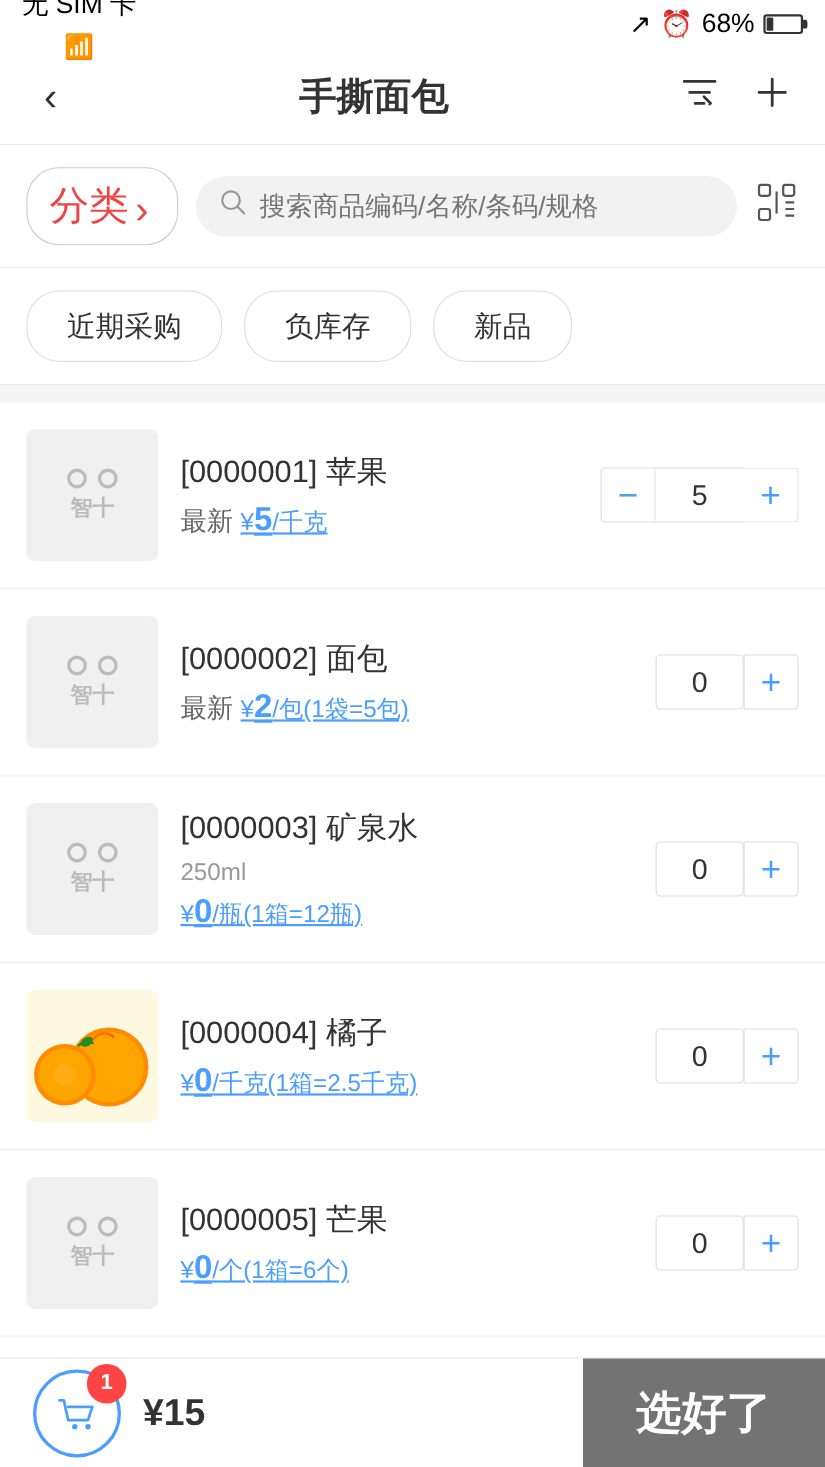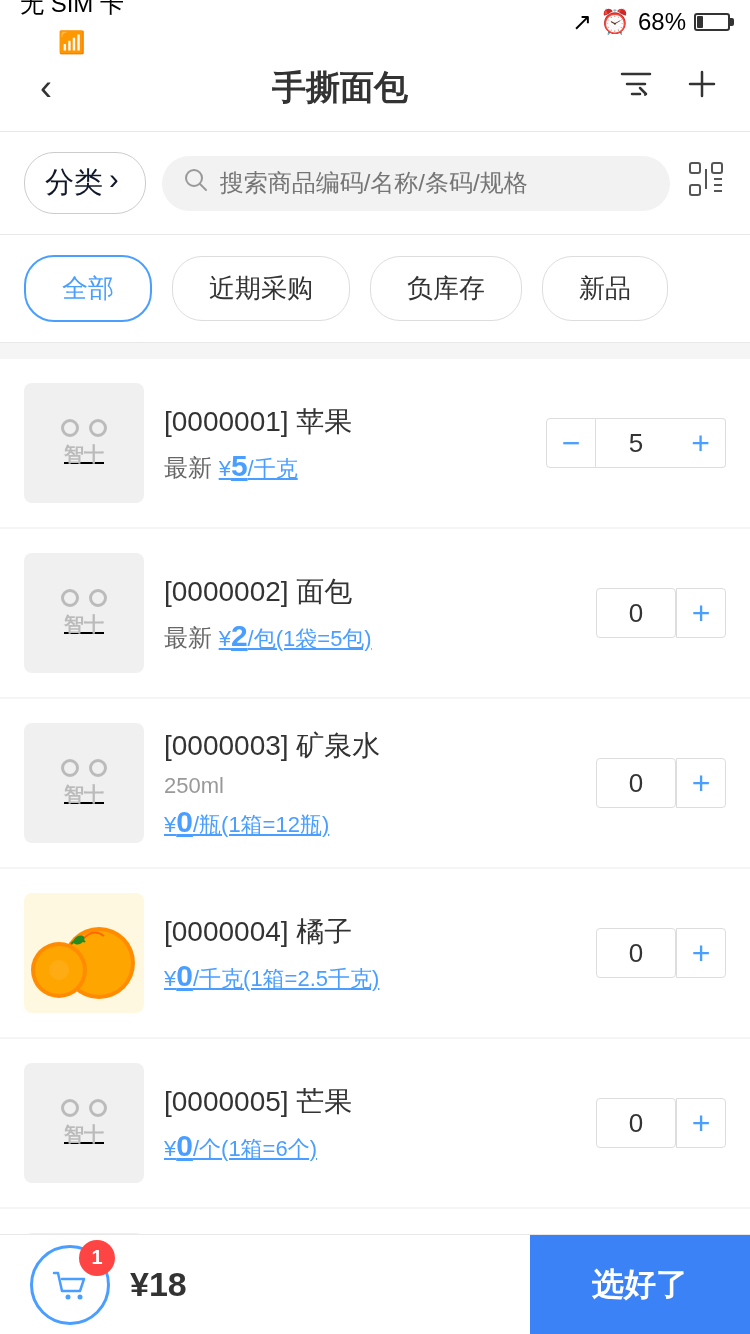--- a/index.html
+++ b/index.html
@@ -94,26 +94,26 @@
       width: 750px;
       background: #fff;
       padding: 20px 24px;
       display: flex;
       align-items: center;
       gap: 16px;
       border-bottom: 1px solid #e8e8e8;
     }
     .category-btn {
       display: flex;
-      align-items: flex-start;
+      align-items: flex-end;
       border: 1px solid #ccc;
       border-radius: 30px;
       padding: 10px 20px;
-      font-size: 29px;
-      color: #0f172a;
+      font-size: 36px;
+      color: #ef4444;
       white-space: nowrap;
       background: #fff;
       cursor: pointer;
     }
     .category-btn span { margin-right: 6px; }
     .search-input-wrap {
       flex: 1;
       display: flex;
       align-items: center;
       background: #f2f2f2;
@@ -176,21 +176,20 @@
     .product-thumb {
       width: 120px;
       height: 120px;
       background: #f0f0f0;
       border-radius: 8px;
       display: flex;
       align-items: center;
       justify-content: center;
       flex-shrink: 0;
       overflow: hidden;
-      text-decoration: underline;
     }
     .owl-logo {
       width: 80px;
       height: 60px;
       display: flex;
       flex-direction: column;
       align-items: center;
       justify-content: center;
       gap: 4px;
     }
@@ -328,23 +327,23 @@
     }
     .cart-total {
       margin-left: 20px;
       font-size: 34px;
       font-weight: 600;
       color: #333;
     }
     .confirm-btn {
       width: 220px;
       height: 100px;
-      background: #3b82f6;
+      background: #737373;
       color: #fff;
-      font-size: 32px;
+      font-size: 41px;
       font-weight: 600;
       display: flex;
       align-items: center;
       justify-content: center;
       cursor: pointer;
       border: none;
     }
   </style>
 </head>
 <body>
@@ -405,21 +404,20 @@
       <rect x="4" y="26" width="10" height="10" rx="2" stroke="#555" stroke-width="2" fill="none"></rect>
       <line x1="20" y1="10" x2="20" y2="30" stroke="#555" stroke-width="2"></line>
       <line x1="28" y1="20" x2="36" y2="20" stroke="#555" stroke-width="2"></line>
       <line x1="28" y1="26" x2="36" y2="26" stroke="#555" stroke-width="2"></line>
       <line x1="28" y1="32" x2="36" y2="32" stroke="#555" stroke-width="2"></line>
     </svg>
   </span>
 </div>
 
 <div class="filter-tabs">
-  <button class="tab-btn active">全部</button>
   <button class="tab-btn">近期采购</button>
   <button class="tab-btn">负库存</button>
   <button class="tab-btn">新品</button>
 </div>
 
 <div class="product-list">
 
   <div class="product-item">
     <div class="product-thumb">
       <div class="owl-logo">
@@ -560,16 +558,16 @@
 <div class="bottom-bar">
   <div class="cart-area">
     <div class="cart-icon-wrap">
       <svg width="44" height="44" viewBox="0 0 44 44" fill="none" xmlns="http://www.w3.org/2000/svg">
         <path d="M6 10h4l4 18h18l4-12H14" stroke="#4A9EFF" stroke-width="2.5" stroke-linecap="round" stroke-linejoin="round" fill="none"></path>
         <circle cx="20" cy="34" r="2.5" fill="#4A9EFF"></circle>
         <circle cx="32" cy="34" r="2.5" fill="#4A9EFF"></circle>
       </svg>
       <div class="cart-badge">1</div>
     </div>
-    <span class="cart-total">¥18</span>
+    <span class="cart-total">¥15</span>
   </div>
   <button class="confirm-btn">选好了</button>
 </div>
 
 </body></html>

